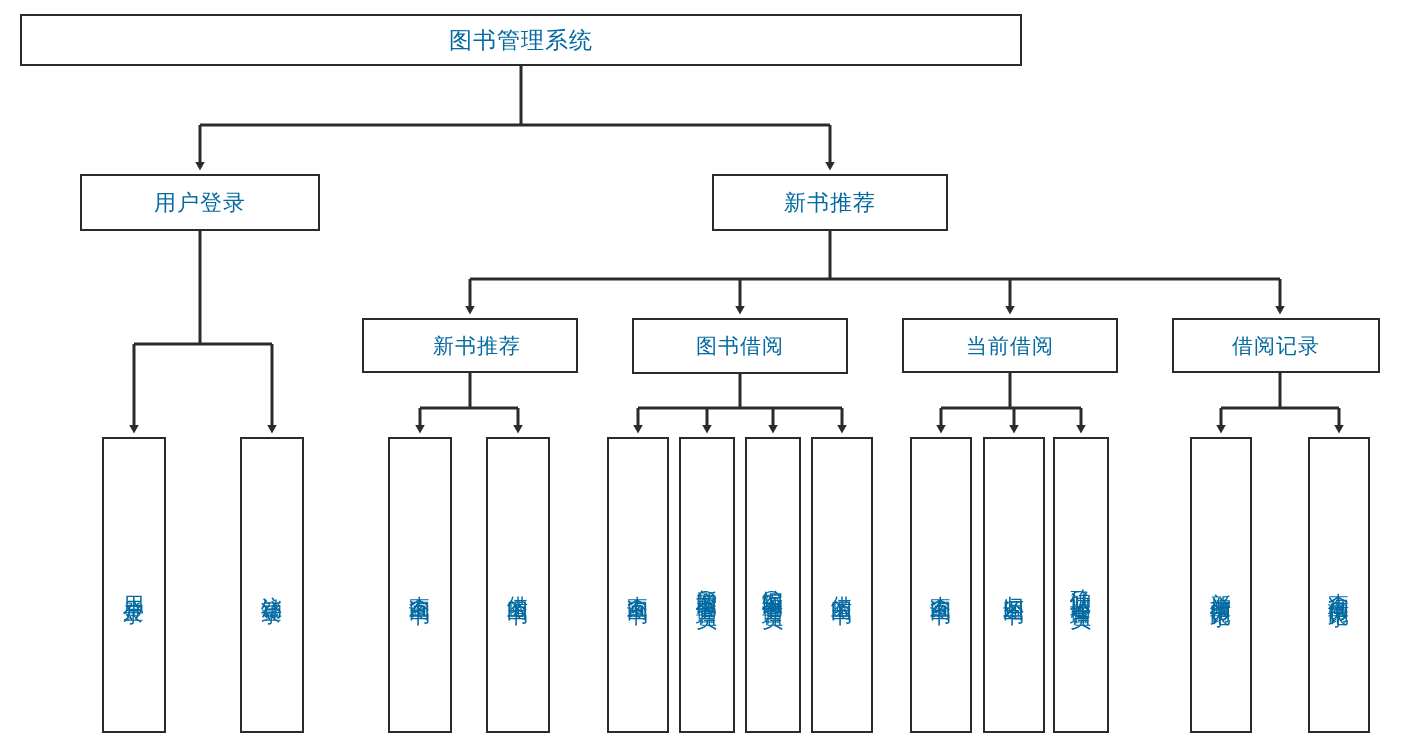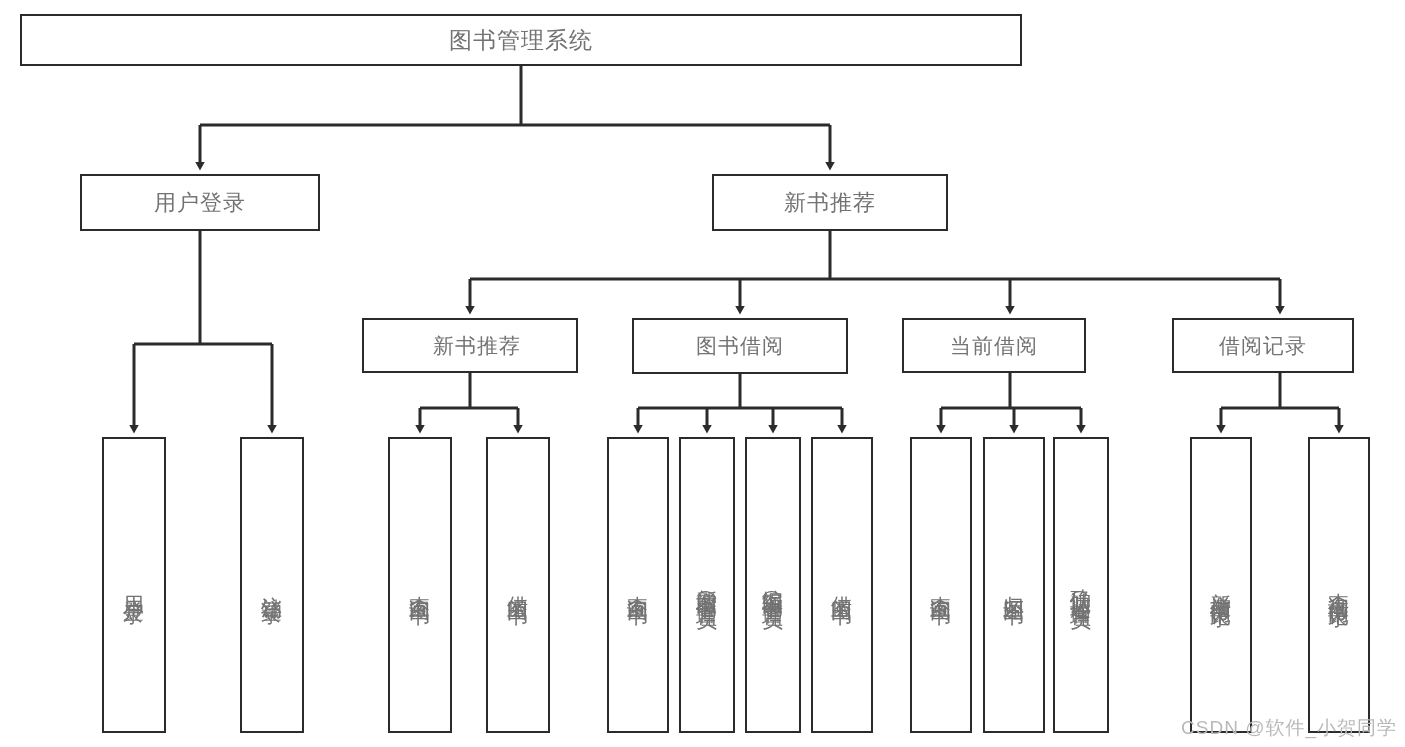--- a/index.html
+++ b/index.html
@@ -25,21 +25,21 @@
     height: 747px;
   }
   .node {
     position: absolute;
     box-sizing: border-box;
     border: 2px solid #2b2b2b;
     background: #ffffff;
     display: flex;
     align-items: center;
     justify-content: center;
-    color: #737373;
+    color: #0369a1;
   }
   .node.root {
     font-size: 23px;
   }
   .node.lvl1 {
     font-size: 22px;
   }
   .node.lvl2 {
     font-size: 21px;
   }
@@ -119,24 +119,24 @@
       </div>
       <div class="node lvl1" style="left: 712px; top: 174px; width: 236px; height: 57px;">
         <span class="hlabel">新书推荐</span>
       </div>
       <div class="node lvl2" style="left: 362px; top: 318px; width: 216px; height: 55px; padding-left: 14px;">
         <span class="hlabel">新书推荐</span>
       </div>
       <div class="node lvl2" style="left: 632px; top: 318px; width: 216px; height: 56px;">
         <span class="hlabel">图书借阅</span>
       </div>
-      <div class="node lvl2" style="left: 902px; top: 318px; width: 184px; height: 55px;">
+      <div class="node lvl2" style="left: 902px; top: 318px; width: 216px; height: 55px;">
         <span class="hlabel">当前借阅</span>
       </div>
-      <div class="node lvl2" style="left: 1172px; top: 318px; width: 182px; height: 55px;">
+      <div class="node lvl2" style="left: 1172px; top: 318px; width: 208px; height: 55px;">
         <span class="hlabel">借阅记录</span>
       </div>
       <div class="node leaf" style="left: 102px; top: 437px; width: 64px; height: 296px;">
         <span class="vlabel">用户登录</span>
       </div>
       <div class="node leaf" style="left: 240px; top: 437px; width: 64px; height: 296px;">
         <span class="vlabel">注销登录</span>
       </div>
       <div class="node leaf" style="left: 388px; top: 437px; width: 64px; height: 296px;">
         <span class="vlabel">查询图书</span>
@@ -166,14 +166,13 @@
         <span class="vlabel">确认归还（管理员）</span>
       </div>
       <div class="node leaf" style="left: 1190px; top: 437px; width: 62px; height: 296px;">
         <span class="vlabel">新增借阅记录</span>
       </div>
       <div class="node leaf" style="left: 1308px; top: 437px; width: 62px; height: 296px;">
         <span class="vlabel">查询借阅记录</span>
       </div>
     </div>
 
-  <div id="watermark">CSDN @软件_小贺同学</div>
 </div>
 
 </body></html>

